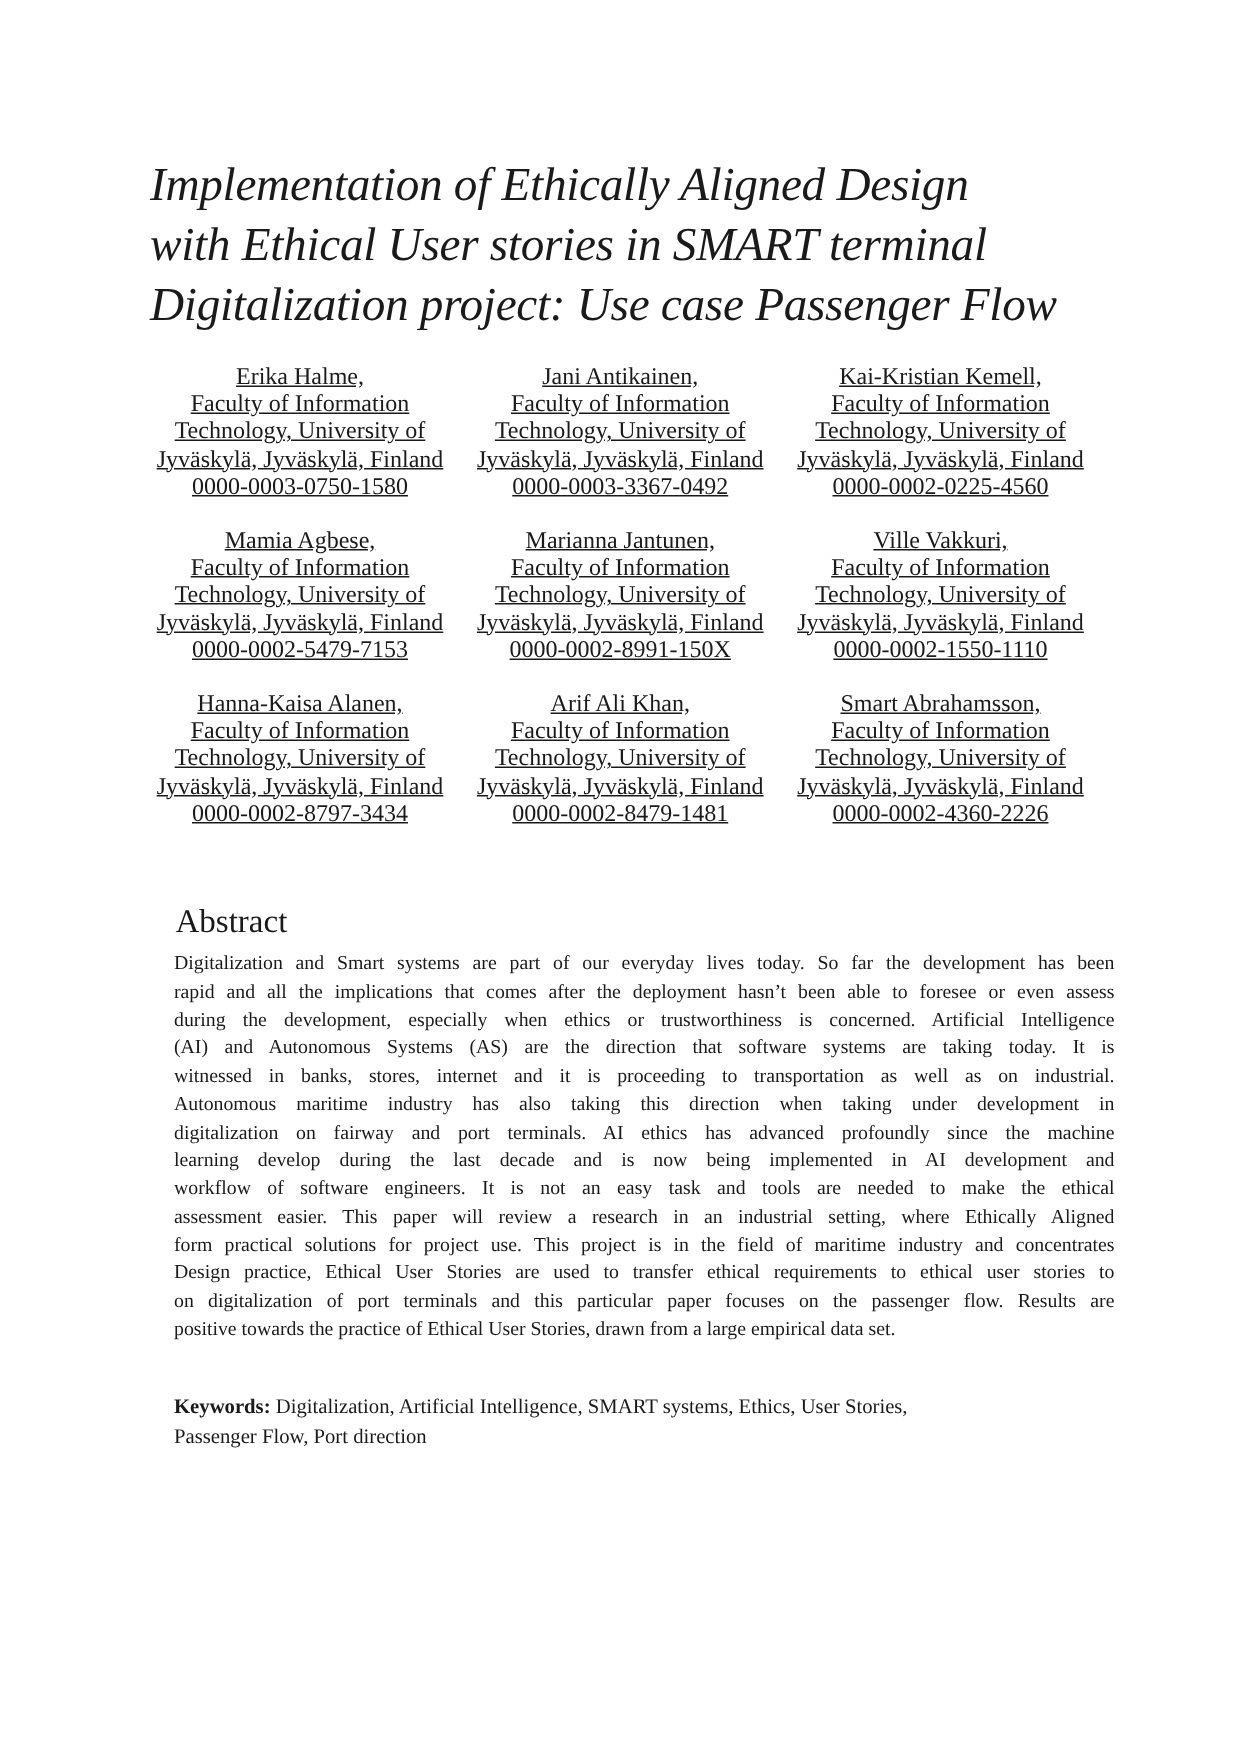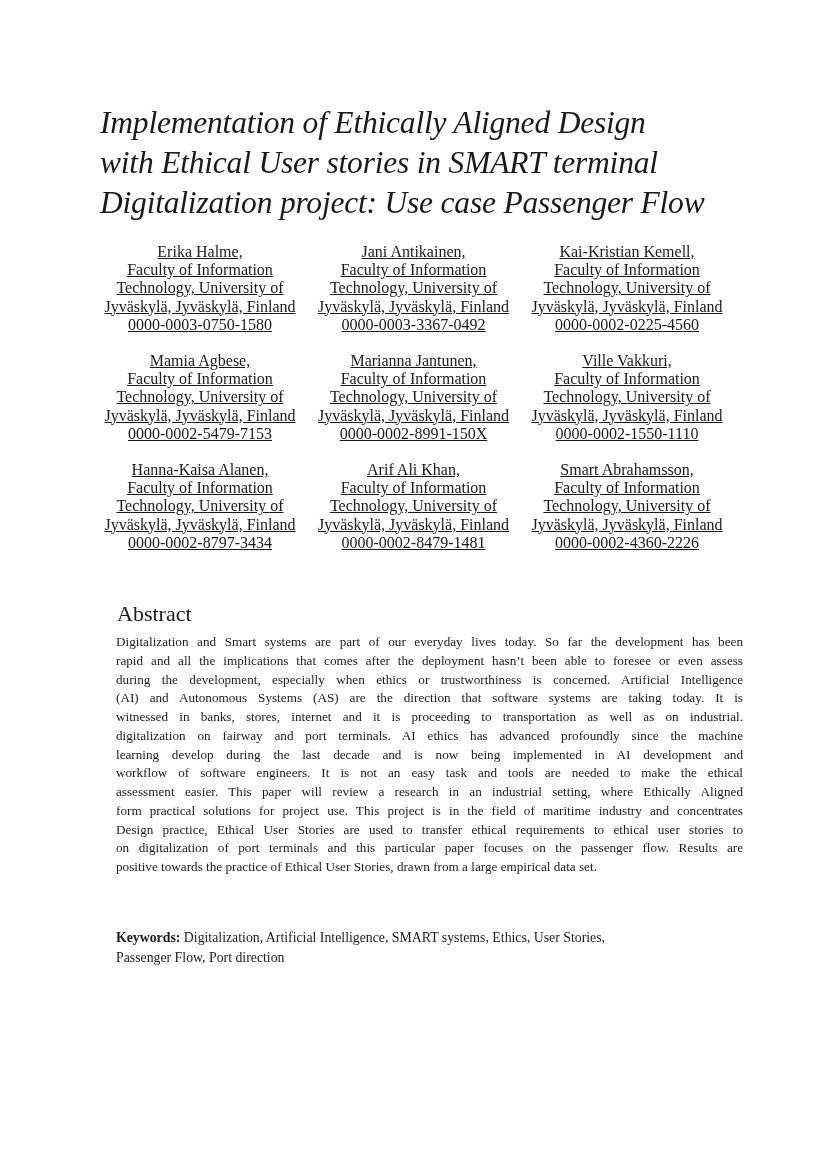--- a/index.html
+++ b/index.html
@@ -103,20 +103,21 @@
   </div>
 
   <h2 class="abstract-heading">Abstract</h2>
 
   <p class="abstract-body">
     <span class="line">Digitalization and Smart systems are part of our everyday lives today. So far the development has been</span>
     <span class="line">rapid and all the implications that comes after the deployment hasn’t been able to foresee or even assess</span>
     <span class="line">during the development, especially when ethics or trustworthiness is concerned. Artificial Intelligence</span>
     <span class="line">(AI) and Autonomous Systems (AS) are the direction that software systems are taking today. It is</span>
     <span class="line">witnessed in banks, stores, internet and it is proceeding to transportation as well as on industrial.</span>
+    <span class="line">Autonomous maritime industry has also taking this direction when taking under development in</span>
     <span class="line">digitalization on fairway and port terminals. AI ethics has advanced  profoundly since the machine</span>
     <span class="line">learning develop during the last decade and is now being implemented in AI development and</span>
     <span class="line">workflow of software engineers. It is not an easy task and tools are needed to make the ethical</span>
     <span class="line">assessment easier. This paper will review a research in an industrial setting, where Ethically Aligned</span>
     <span class="line">form practical solutions for project use. This project is in the field of maritime industry and concentrates</span>
     <span class="line">Design practice, Ethical User Stories are used to transfer ethical requirements to ethical user stories to</span>
     <span class="line">on digitalization of port terminals and this particular paper focuses on the passenger flow. Results are</span>
     <span class="line last">positive towards the practice of Ethical User Stories, drawn from a large empirical data set.</span>
   </p>
 

